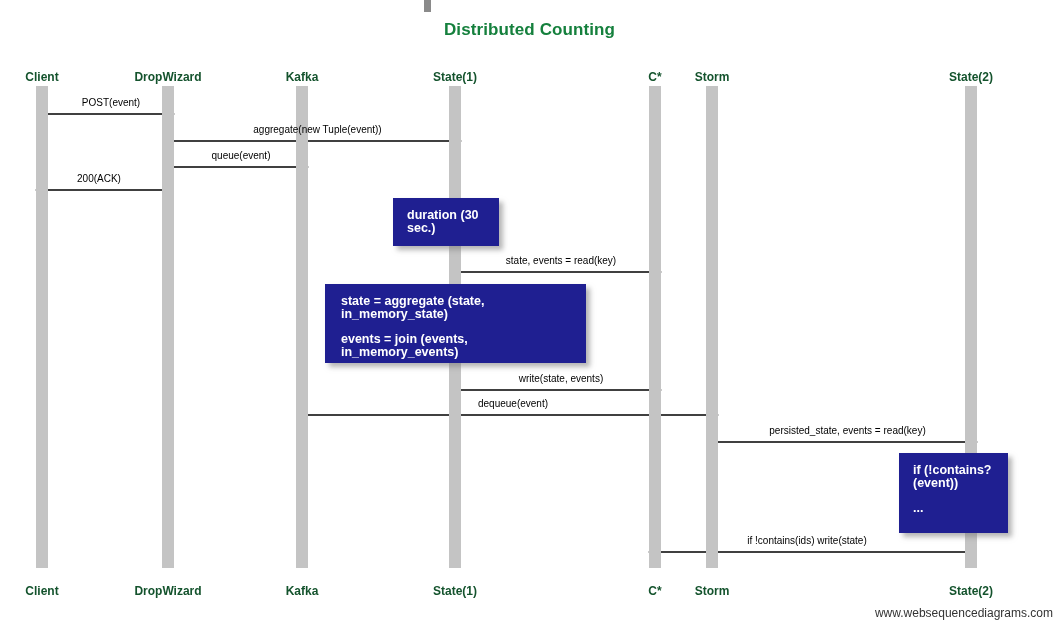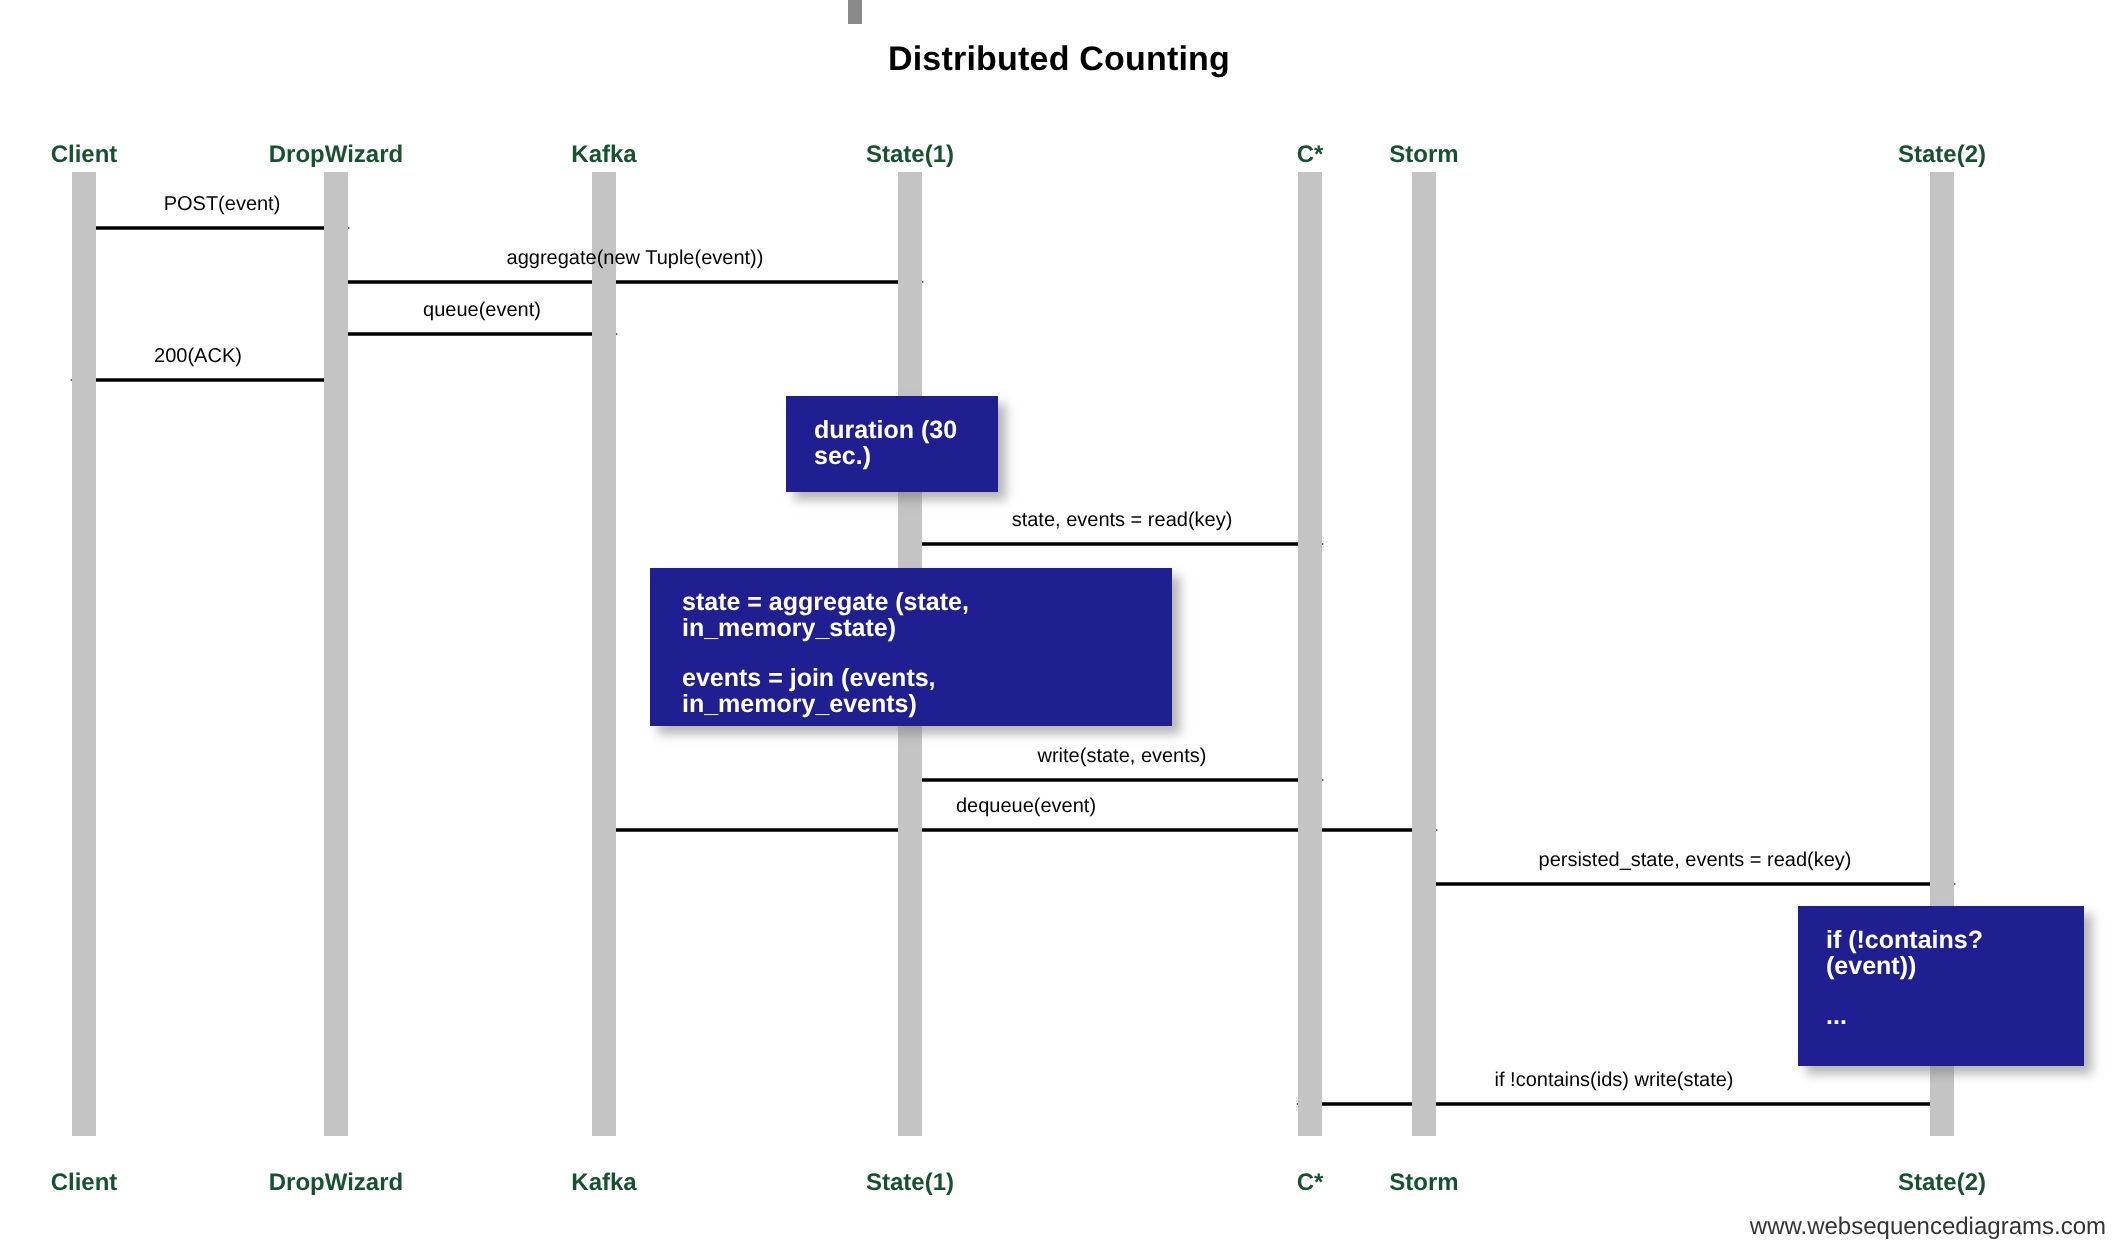--- a/index.html
+++ b/index.html
@@ -31,21 +31,21 @@
   
   .diagram-title {
     position: absolute;
     left: 0;
     top: 20px;
     width: 1059px;
     text-align: center;
     font-size: 17px;
     font-weight: bold;
     letter-spacing: 0.1px;
-    color: #000000;
+    color: #15803d;
   }
 
   
   .participant-label {
     position: absolute;
     font-size: 12px;
     font-weight: bold;
     color: #14532d;
     text-align: center;
     transform: translateX(-50%);
@@ -172,21 +172,21 @@
     </div>
 
   <div id="note-layer">
       <div class="note" style="left: 393px; top: 198px; width: 106px; height: 48px; background: rgb(31, 31, 145); color: rgb(255, 255, 255);">
         <span class="note-line">duration (30 sec.)</span>
       </div>
       <div class="note" style="left: 325px; top: 284px; width: 261px; height: 79px; background: rgb(31, 31, 145); color: rgb(255, 255, 255); padding-left: 16px;">
         <span class="note-line">state = aggregate (state, in_memory_state)</span>
         <span class="note-line">events = join (events, in_memory_events)</span>
       </div>
-      <div class="note" style="left: 899px; top: 453px; width: 143px; height: 80px; background: rgb(31, 31, 145); color: rgb(255, 255, 255);">
+      <div class="note" style="left: 899px; top: 453px; width: 109px; height: 80px; background: rgb(31, 31, 145); color: rgb(255, 255, 255);">
         <span class="note-line">if (!contains?(event))</span>
         <span class="note-line">...</span>
       </div>
     </div>
 
   <div class="footer-credit">www.websequencediagrams.com</div>
 
 </div>
 
 </body></html>

